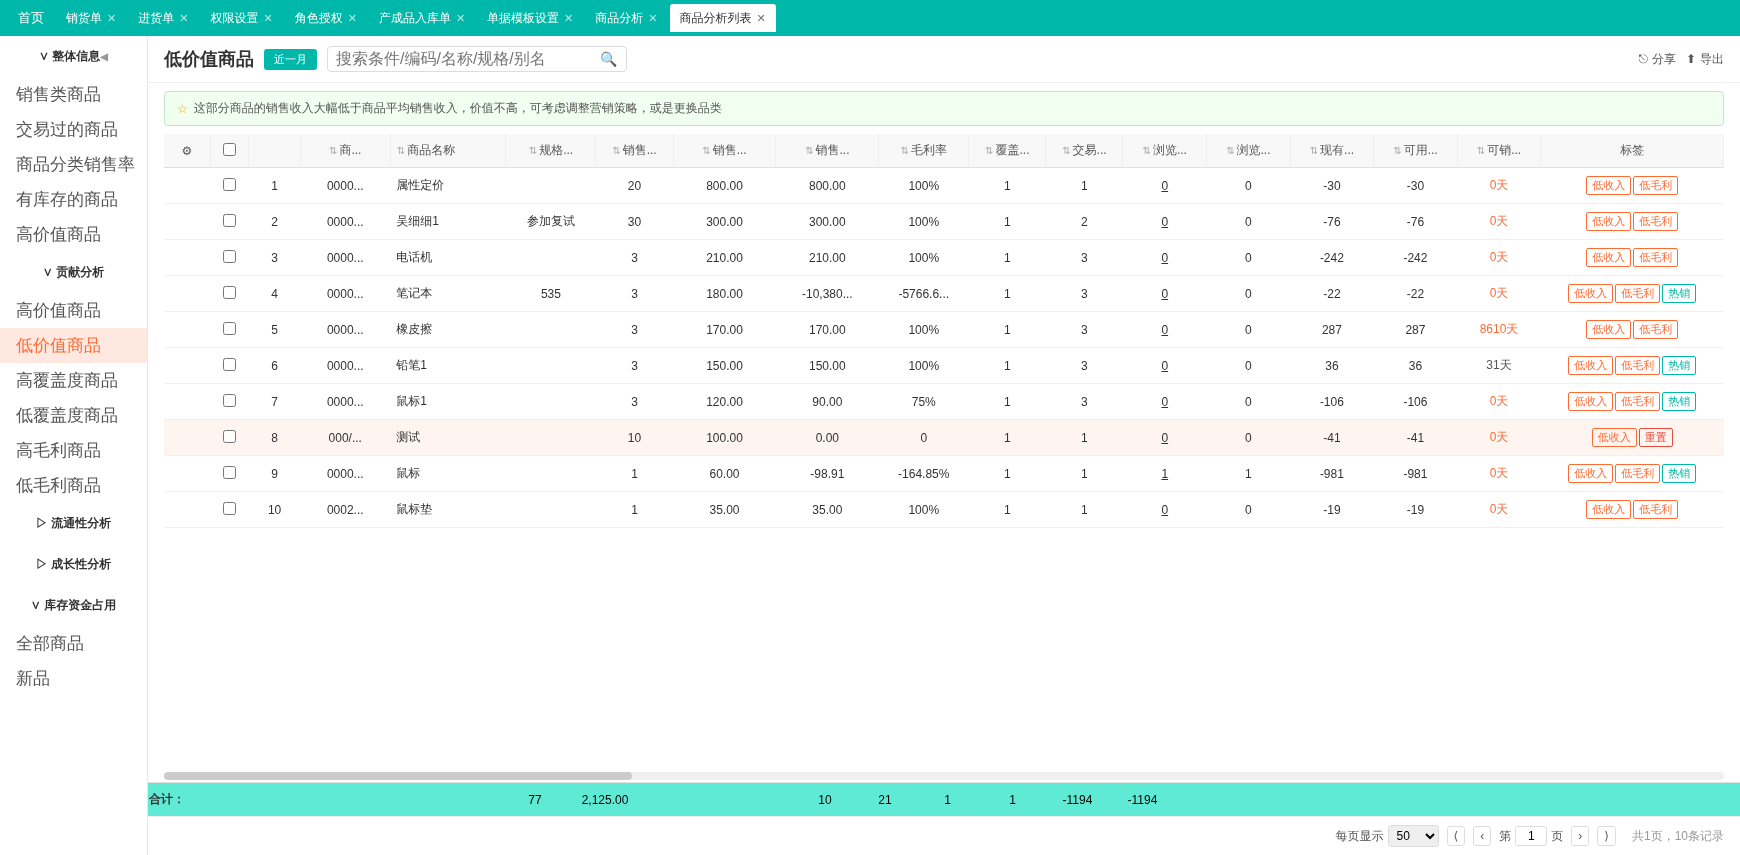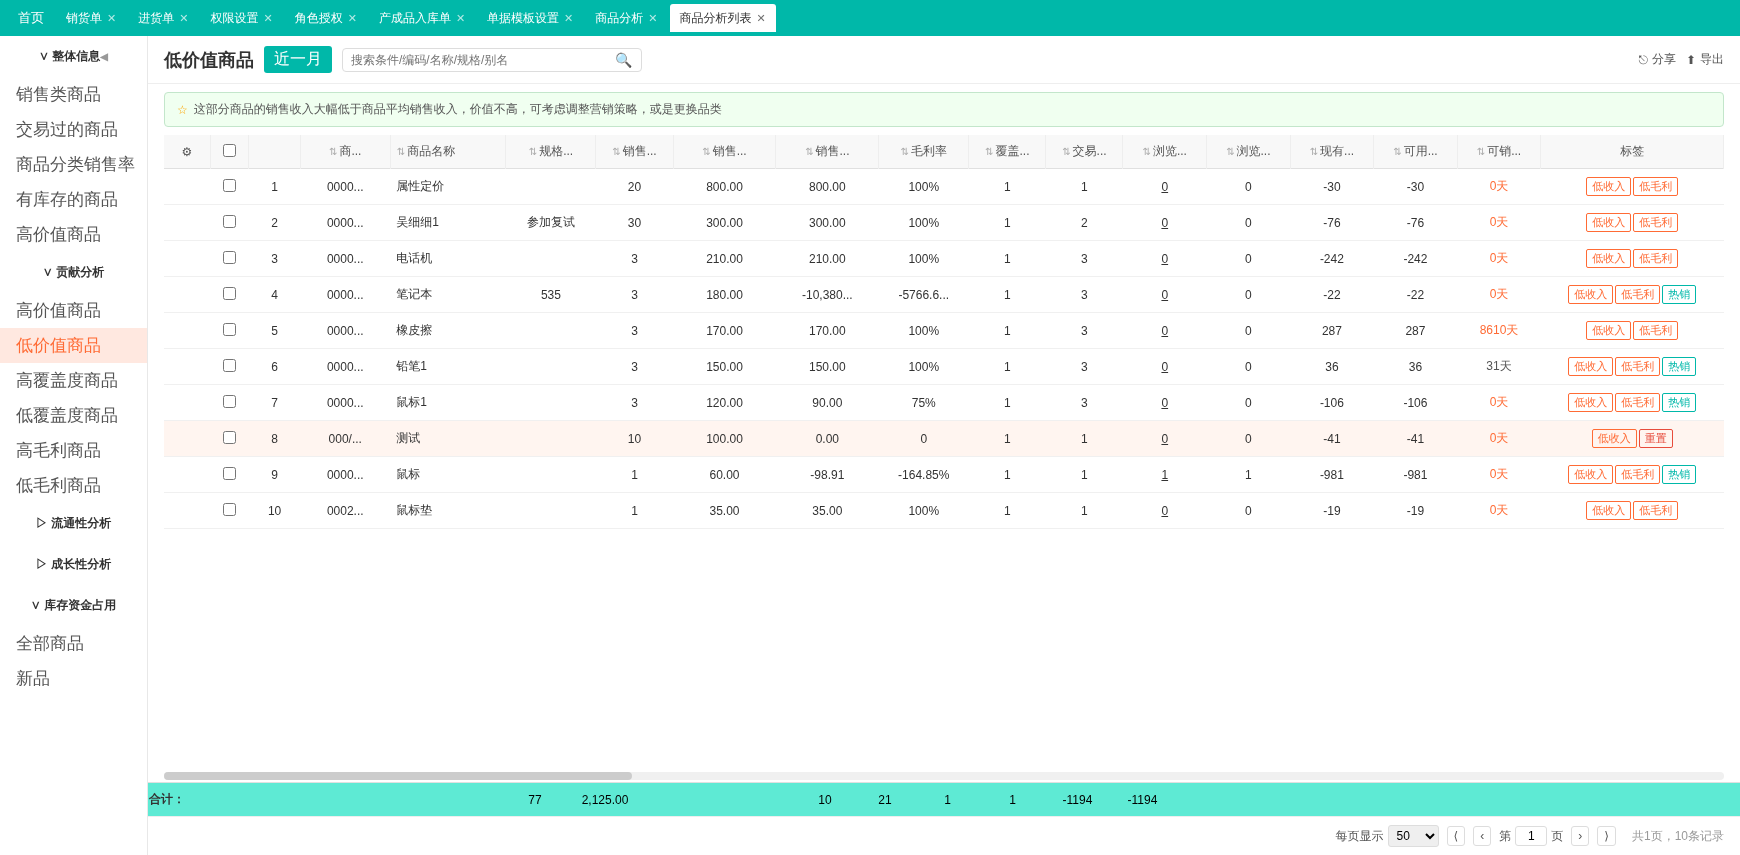--- a/index.html
+++ b/index.html
@@ -87,36 +87,36 @@
       font-weight: bold;
       color: #333;
     }
     .filter-btn {
       background: #00b8a9;
       color: #fff;
       border: none;
       border-radius: 3px;
       padding: 3px 10px;
       cursor: pointer;
-      font-size: 16px;
+      font-size: 11px;
     }
     .search-box {
       display: flex;
       align-items: center;
       border: 1px solid #ddd;
       border-radius: 4px;
       padding: 3px 8px;
       gap: 5px;
       flex: 1;
       max-width: 300px;
     }
     .search-box input {
       border: none;
       outline: none;
-      font-size: 12px;
+      font-size: 16px;
       color: #000000;
       width: 100%;
     }
     .header-actions {
       margin-left: auto;
       display: flex;
       gap: 10px;
       align-items: center;
     }
     .action-btn {

